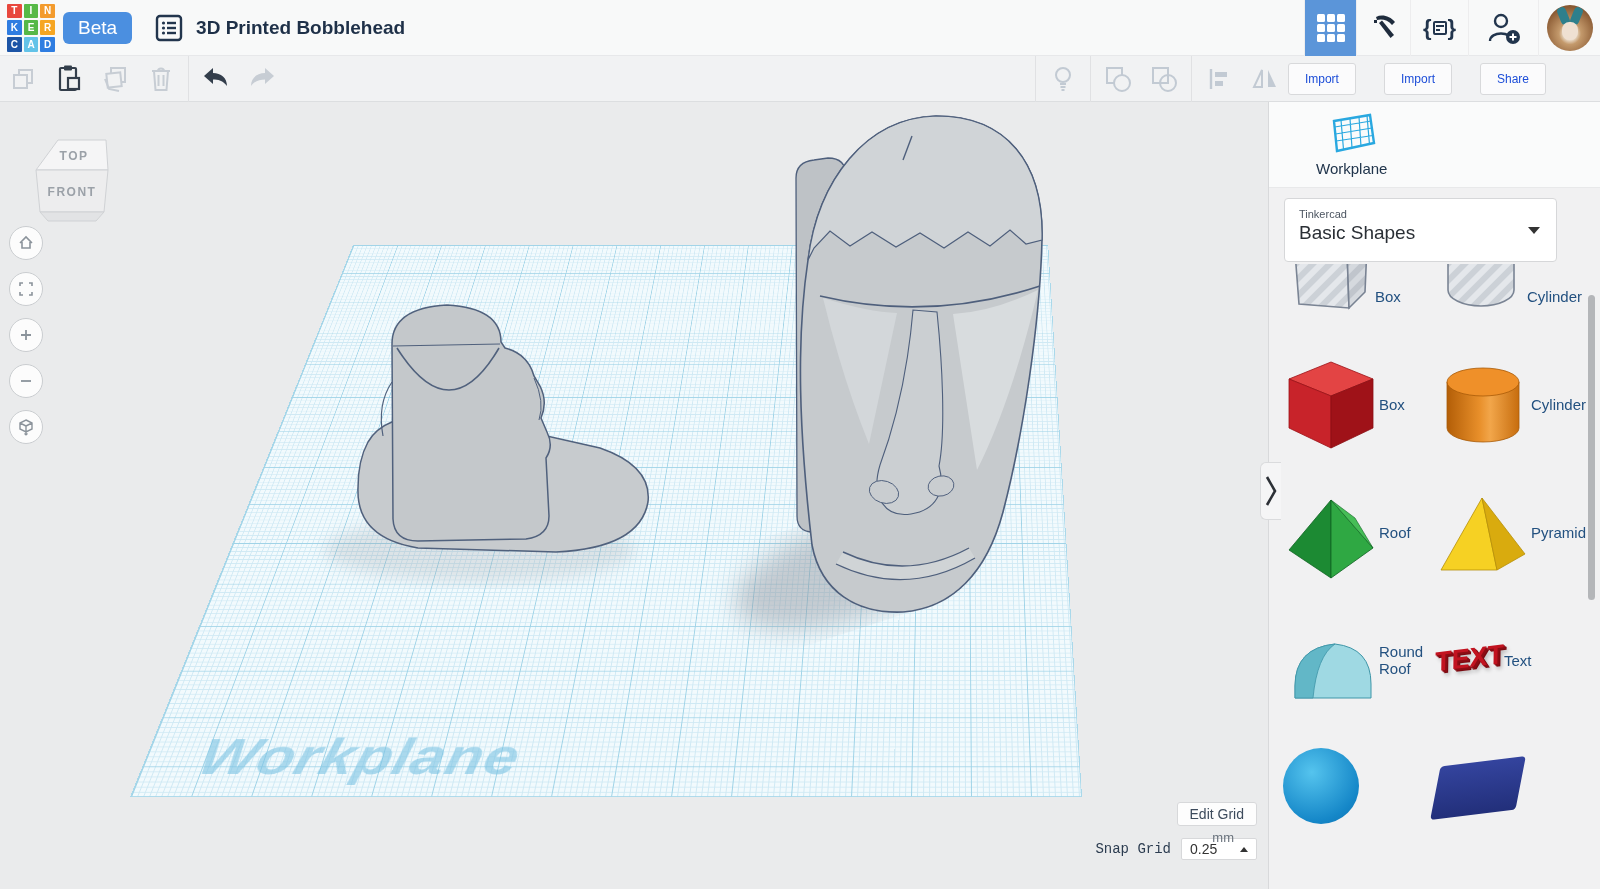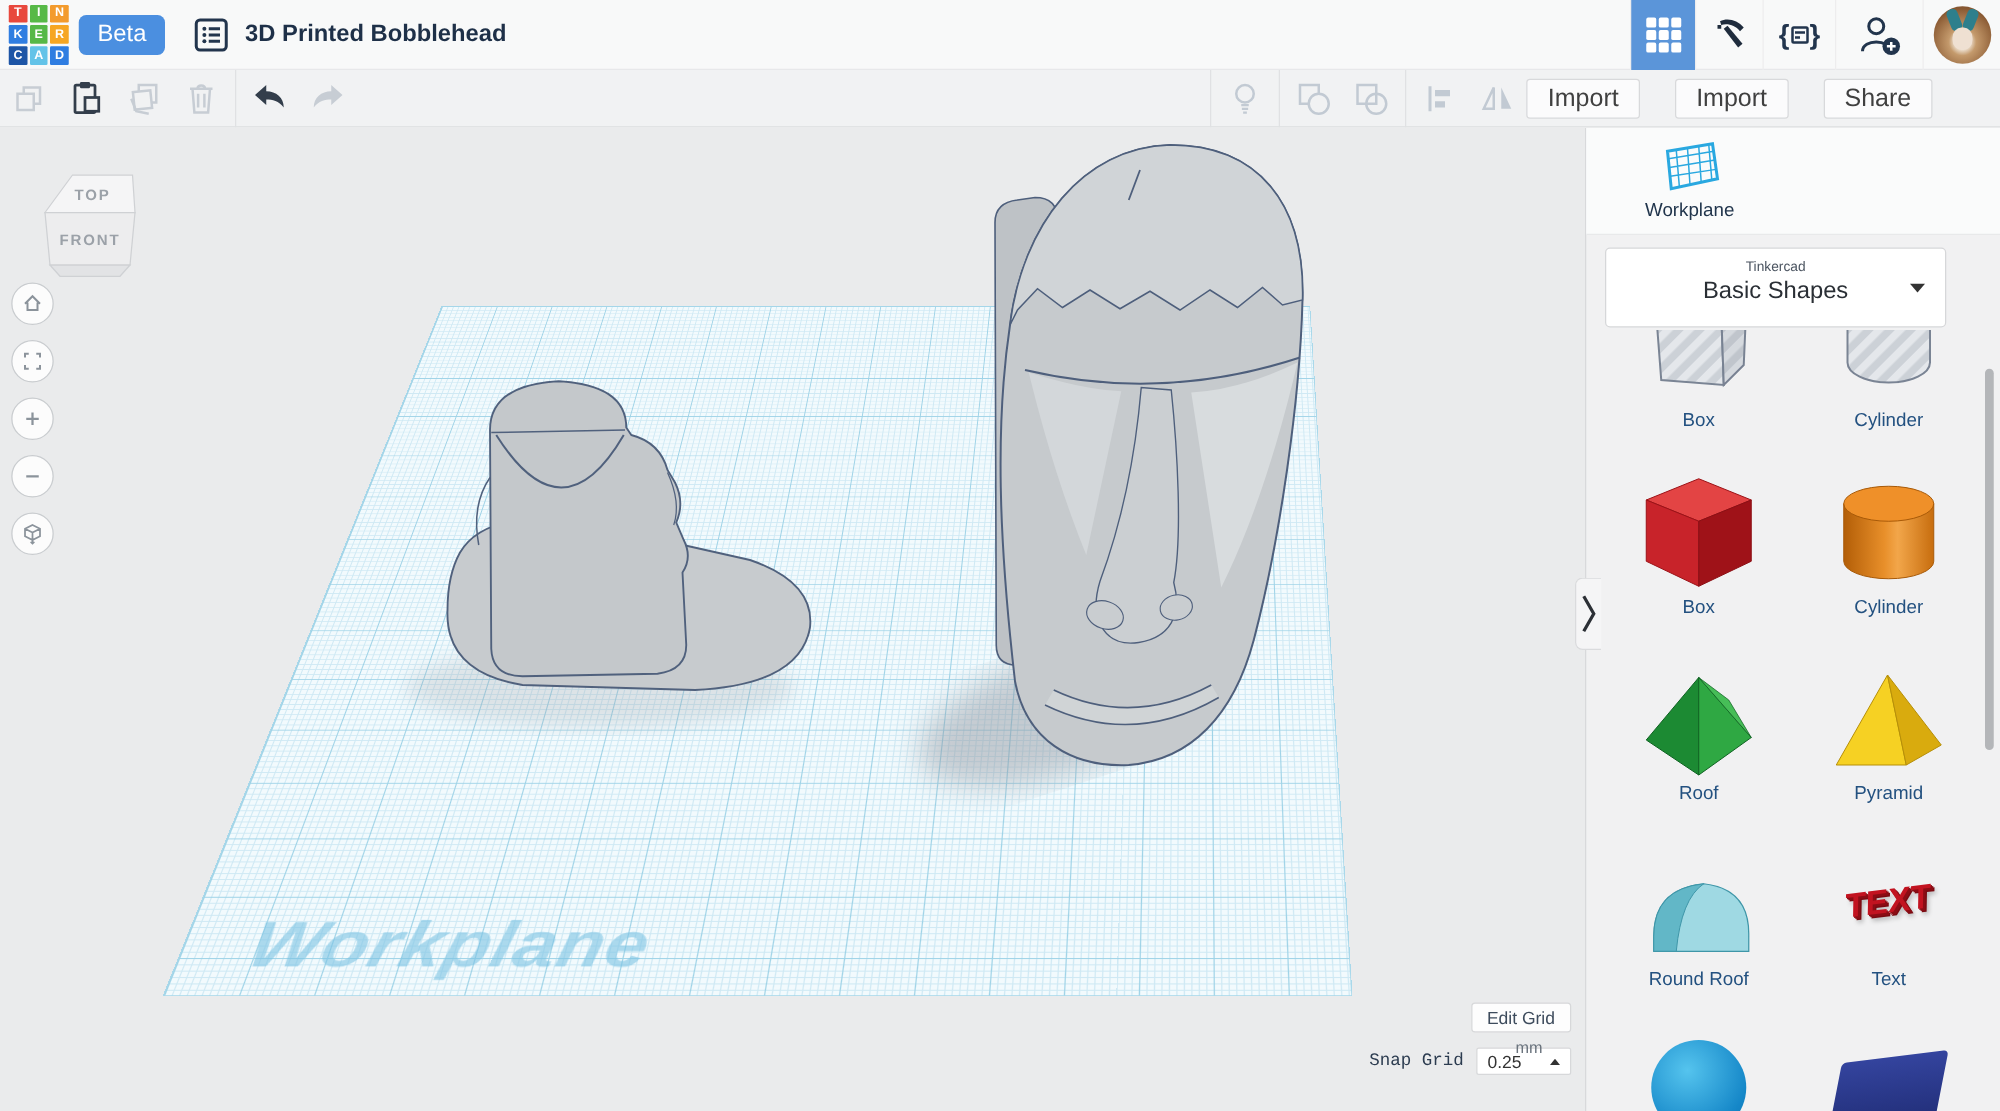--- a/index.html
+++ b/index.html
@@ -39,21 +39,21 @@
   .avatar i.face { position:absolute; left:15px; top:17px; width:16px; height:18px;
     background:#efe0d2; border-radius:45%; }
 
   
   .toolbar { height:46px; background:#f1f2f3; border-bottom:1px solid #dcdee0;
     display:flex; align-items:center; position:relative; }
   .tbtn { width:46px; height:46px; display:flex; align-items:center; justify-content:center; cursor:pointer; }
   .tdiv { width:1px; height:46px; background:#e0e1e3; margin:0 4px; }
   .toolbar-right { position:absolute; right:0; top:0; height:46px; display:flex; align-items:center; }
   .pushbtn { height:32px; padding:0 16px; margin-right:28px; background:#fbfbfc;
-    border:1px solid #d8d9db; border-radius:3px; font-size:20px; color:#404040; cursor:pointer; }
+    border:1px solid #d8d9db; border-radius:3px; font-size:12px; color:#1d4ed8; cursor:pointer; }
   .pushbtn:last-child { margin-right:54px; }
 
   
   .main { display:flex; height:787px; }
   .canvas { position:relative; width:1268px; height:787px; background:#eaebec; overflow:hidden; }
 
   .workplane { position:absolute; left:130px; top:-182px; width:952px; height:877px;
     transform:skewX(-9.73deg) perspective(1200px) rotateX(30.4deg);
     transform-origin:50% 100%;
     background-color:#f2fafd;
@@ -90,31 +90,31 @@
 
   
   .sidebar { position:relative; width:332px; height:787px; background:#f1f1f2;
     border-left:1px solid #d8d9db; }
   .tools-head { height:86px; background:#fafbfb; border-bottom:1px solid #e8e9ea;
     display:flex; }
   .tool { width:50%; display:flex; flex-direction:column; align-items:center;
     justify-content:center; gap:6px; cursor:pointer; }
   .tool-label { font-size:15px; color:#21354c; }
   .lib-select { position:absolute; left:15px; top:96px; width:273px; height:64px;
-    background:#fff; border:1px solid #d6d7d9; border-radius:4px; padding:9px 14px; cursor:pointer;text-align:center; }
+    background:#fff; border:1px solid #d6d7d9; border-radius:4px; padding:9px 14px; cursor:pointer; }
   .lib-brand { font-size:11px; color:#4c5561; }
   .lib-name { font-size:19px; color:#2a2f35; margin-top:2px; }
   .lib-caret { position:absolute; right:16px; top:28px; width:0; height:0;
     border-left:6px solid transparent; border-right:6px solid transparent;
     border-top:7px solid #333; }
 
   .shape-list { position:absolute; left:0; top:162px; width:332px; height:625px;
     padding:0 14px; }
   .srow { display:flex; }
-  .tile { width:50%; display:flex; flex-direction:column; align-items:center; cursor:pointer; }
+  .tile { width:50%; display:flex; flex-direction:row; align-items:center; cursor:pointer; }
   .icon-box { height:100px; display:flex; align-items:flex-end; justify-content:center; }
   .icon-box.short { height:60px; overflow:hidden; }
   .tile-label { margin-top:4px; font-size:15px; color:#235180; }
   .srow.gap { margin-top:28px; }
   .text3d { font-weight:800; font-size:27px; color:#c21320; letter-spacing:0;
     transform:rotate(-7deg) skewX(-8deg); display:inline-block;
     text-shadow:1px 1px 0 #8c0d15, 2px 2px 0 #8c0d15, 3px 3px 0 #7a0a11, 4px 5px 4px rgba(0,0,0,.3); }
   .sphere { width:76px; height:76px; border-radius:50%;
     background:radial-gradient(circle at 38% 32%, #55c4ee, #1587c8 70%, #0e6fae); }
   .halfsphere { width:86px; height:52px; background:linear-gradient(#34449e,#222f7a);

